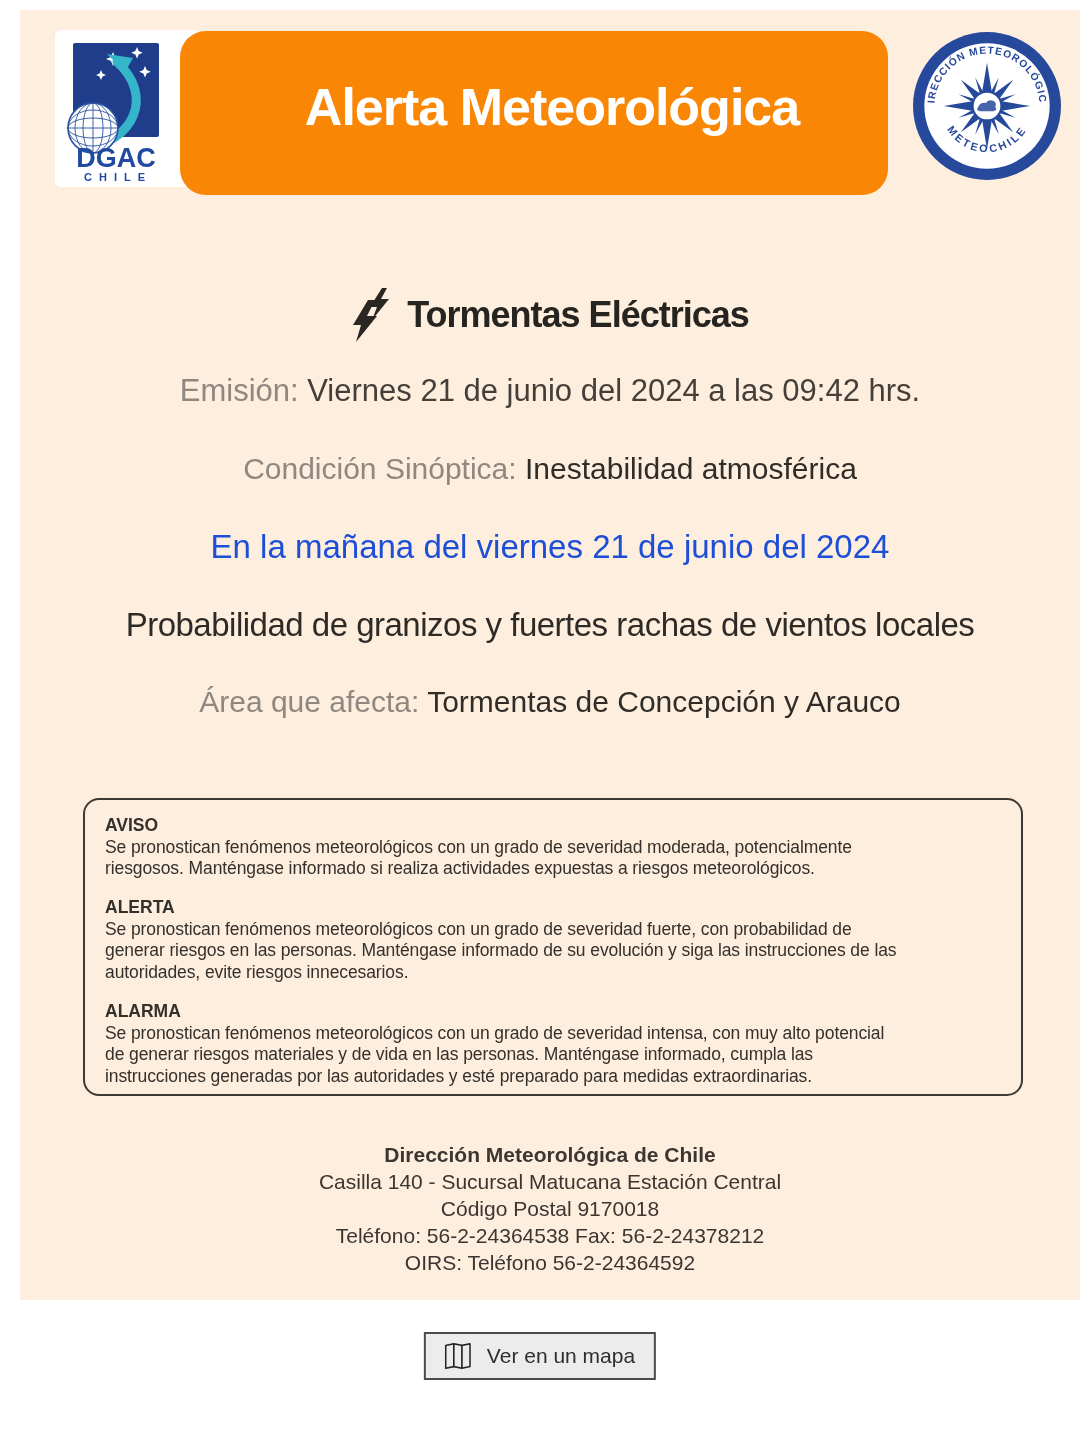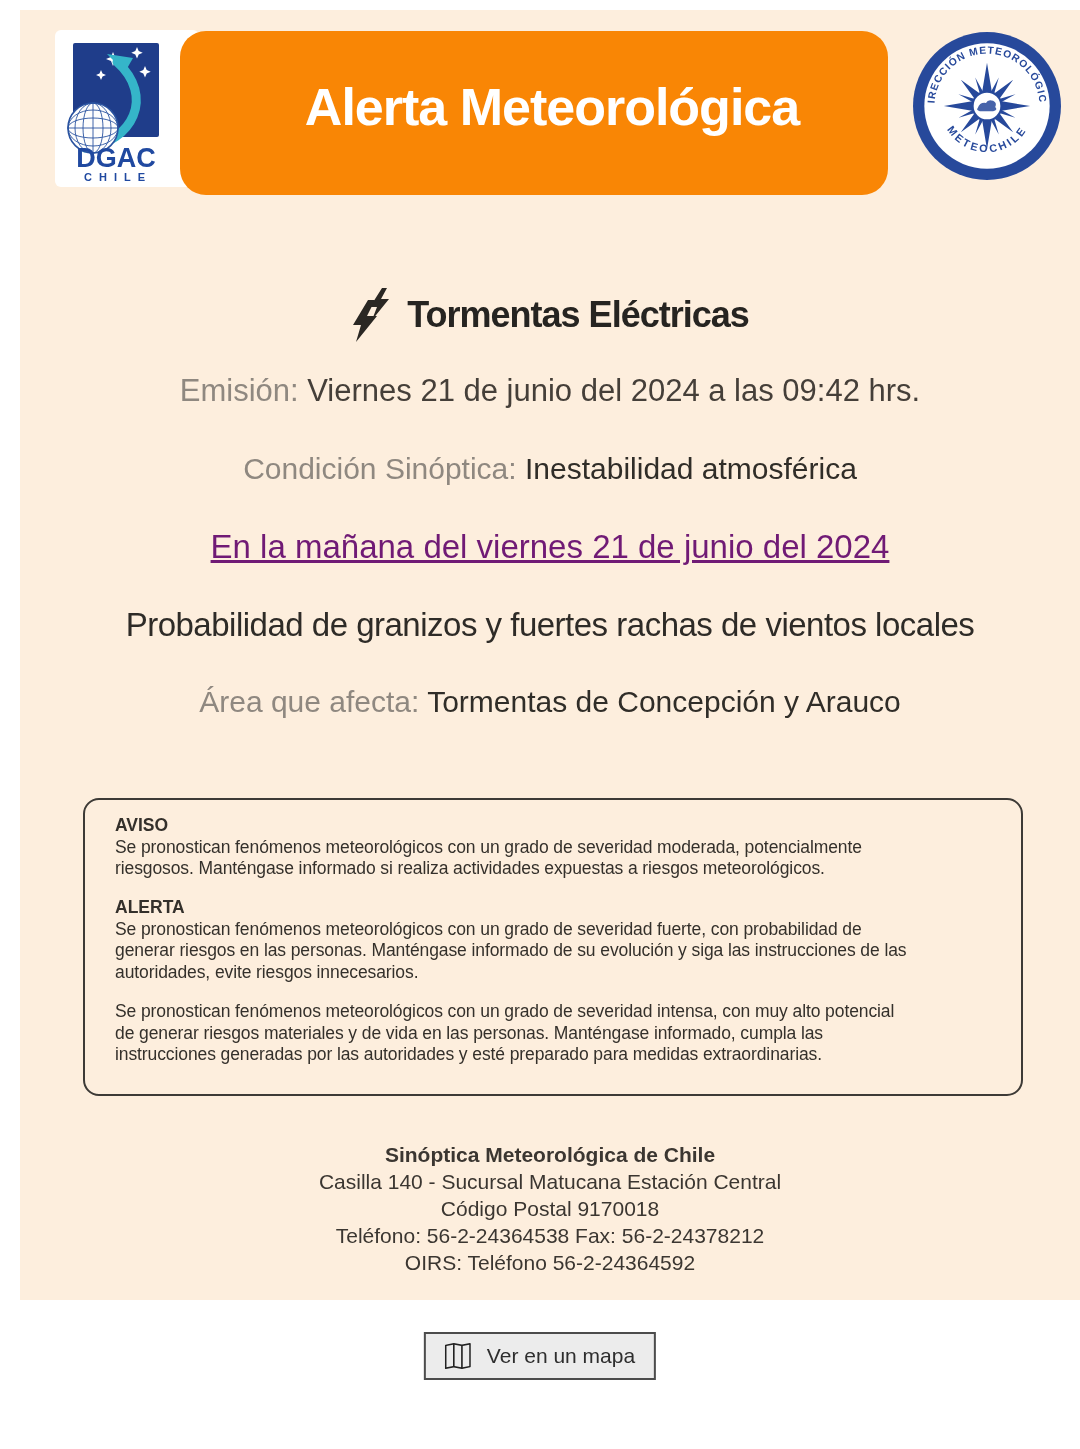--- a/index.html
+++ b/index.html
@@ -24,27 +24,27 @@
   .line { position:absolute; left:20px; width:1060px; text-align:center; }
   .lab  { color:#8f8880; }
   .val  { color:#453f39; }
   .codigo   { top:236px; font-size:30px; }
   .codigo .val { color:#57514b; }
   .title-row{ top:288px; display:flex; align-items:center; justify-content:center; gap:16px; }
   .phenom   { font-size:36px; font-weight:700; color:#262421; letter-spacing:-1px; }
   .emision  { top:373px; font-size:31px; }
   .condicion{ top:452px; font-size:30px; }
   .condicion .val, .area .val { color:#302d28; }
-  .manana   { top:528px; font-size:33px; color:#701a75;text-decoration:underline; }
+  .manana   { top:528px; font-size:33px; color:#1d4ed8; }
   .prob     { top:606px; font-size:33px; color:#2e2b27; letter-spacing:-0.5px; }
   .area     { top:685px; font-size:30px; }
 
   
   .defs-box { position:absolute; left:83px; top:798px; width:940px; height:298px;
-              border:2px solid #3d3a36; border-radius:16px; padding:15px 30px;
+              border:2px solid #3d3a36; border-radius:16px; padding:15px 20px;
               color:#34302b; font-size:17.5px; line-height:1.24; overflow:hidden; }
   .def-section { margin-bottom:17px; }
   .def-title { font-weight:700; }
   .def-text  { white-space:pre-line; letter-spacing:-0.1px; }
 
   
   .doc-footer { position:absolute; left:20px; top:1141px; width:1060px; text-align:center;
                 color:#3b3631; font-size:21px; line-height:27px; }
   .doc-footer .org { font-weight:700; }
 
@@ -156,28 +156,29 @@
       <div class="def-text">Se pronostican fenómenos meteorológicos con un grado de severidad moderada, potencialmente
 riesgosos. Manténgase informado si realiza actividades expuestas a riesgos meteorológicos.</div>
     </div>
     <div class="def-section">
       <div class="def-title">ALERTA</div>
       <div class="def-text">Se pronostican fenómenos meteorológicos con un grado de severidad fuerte, con probabilidad de
 generar riesgos en las personas. Manténgase informado de su evolución y siga las instrucciones de las
 autoridades, evite riesgos innecesarios.</div>
     </div>
     <div class="def-section">
+      <div class="def-title">ALARMA</div>
       <div class="def-text">Se pronostican fenómenos meteorológicos con un grado de severidad intensa, con muy alto potencial
 de generar riesgos materiales y de vida en las personas. Manténgase informado, cumpla las
 instrucciones generadas por las autoridades y esté preparado para medidas extraordinarias.</div>
     </div>
   </div>
 
   <div class="doc-footer">
-    <div class="org">Sinóptica Meteorológica de Chile</div>
+    <div class="org">Dirección Meteorológica de Chile</div>
     <div>Casilla 140 - Sucursal Matucana Estación Central</div>
     <div>Código Postal 9170018</div>
     <div>Teléfono: 56-2-24364538 Fax: 56-2-24378212</div>
     <div>OIRS: Teléfono 56-2-24364592</div>
   </div>
 
   <button class="map-button">
     <svg width="26" height="26" viewBox="0 0 16 16">
       <path fill="#222222" fill-rule="evenodd" d="M15.817.113A.5.5 0 0 1 16 .5v14a.5.5 0 0 1-.402.49l-5 1a.5.5 0 0 1-.196 0L5.5 15.01l-4.902.98A.5.5 0 0 1 0 15.5V1.5a.5.5 0 0 1 .402-.49l5-1a.5.5 0 0 1 .196 0L10.5.99l4.902-.98a.5.5 0 0 1 .415.103zM10 1.91l-4-.8v12.98l4 .8V1.91zm1 12.98 4-.8V1.11l-4 .8v12.98zm-6-.8V1.11l-4 .8v12.98l4-.8z"></path>
     </svg>

